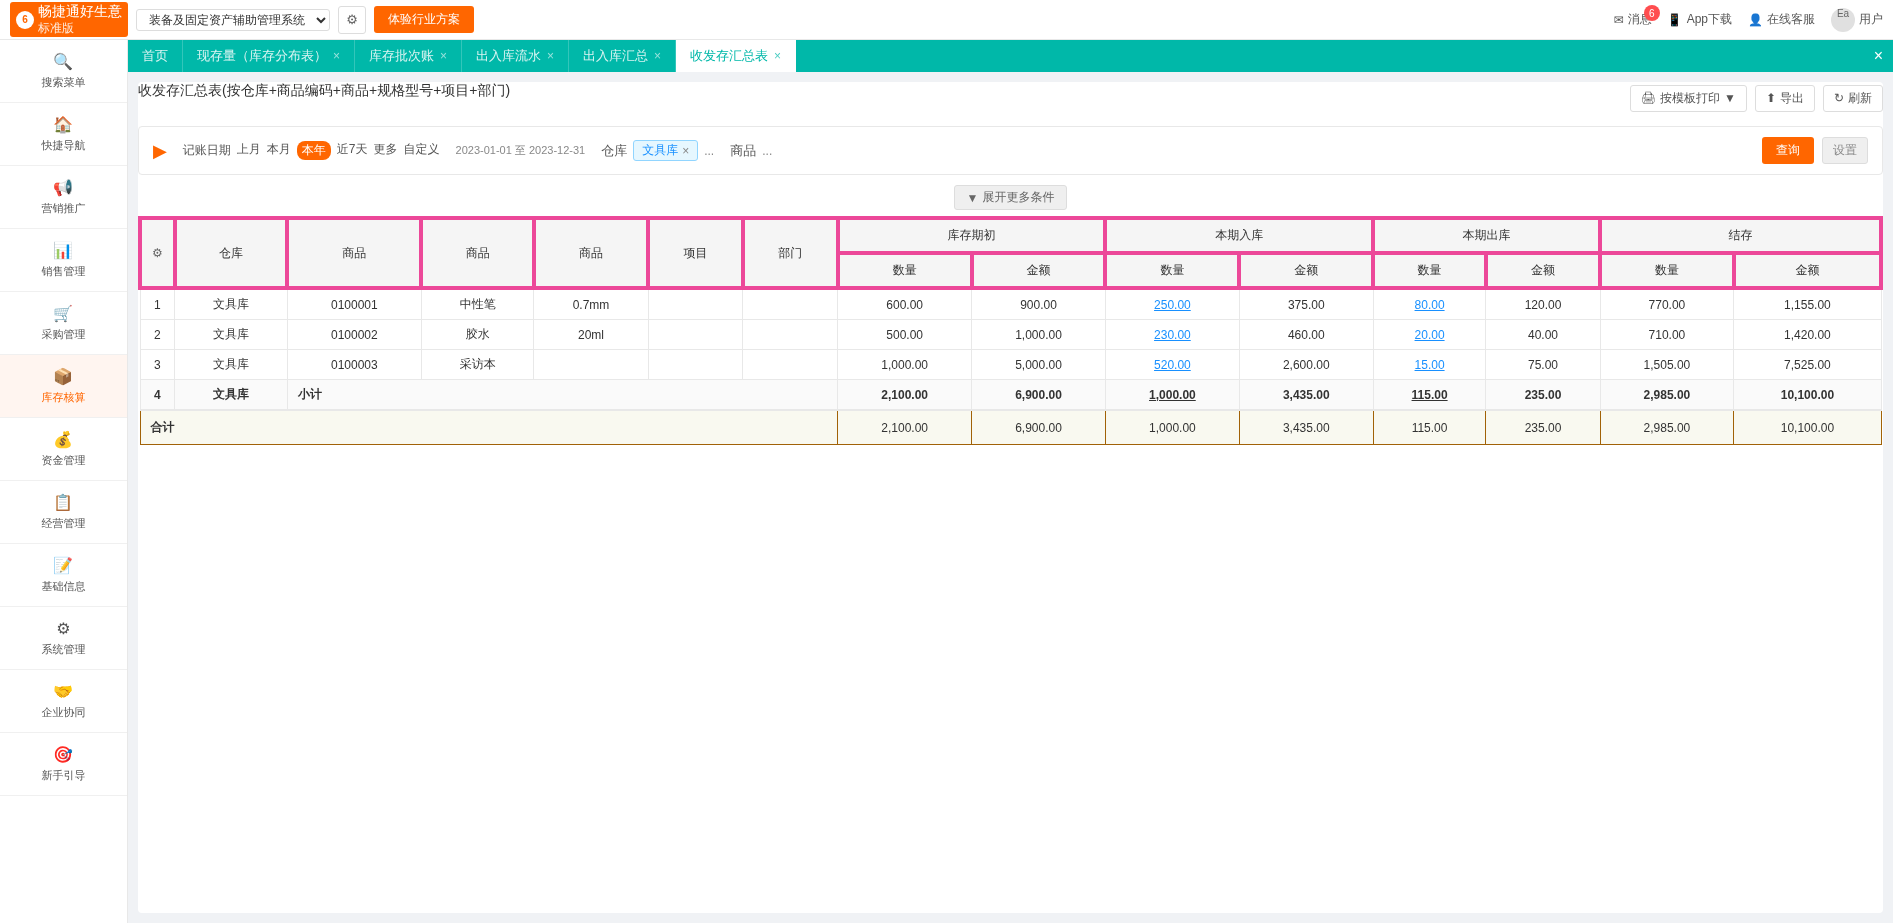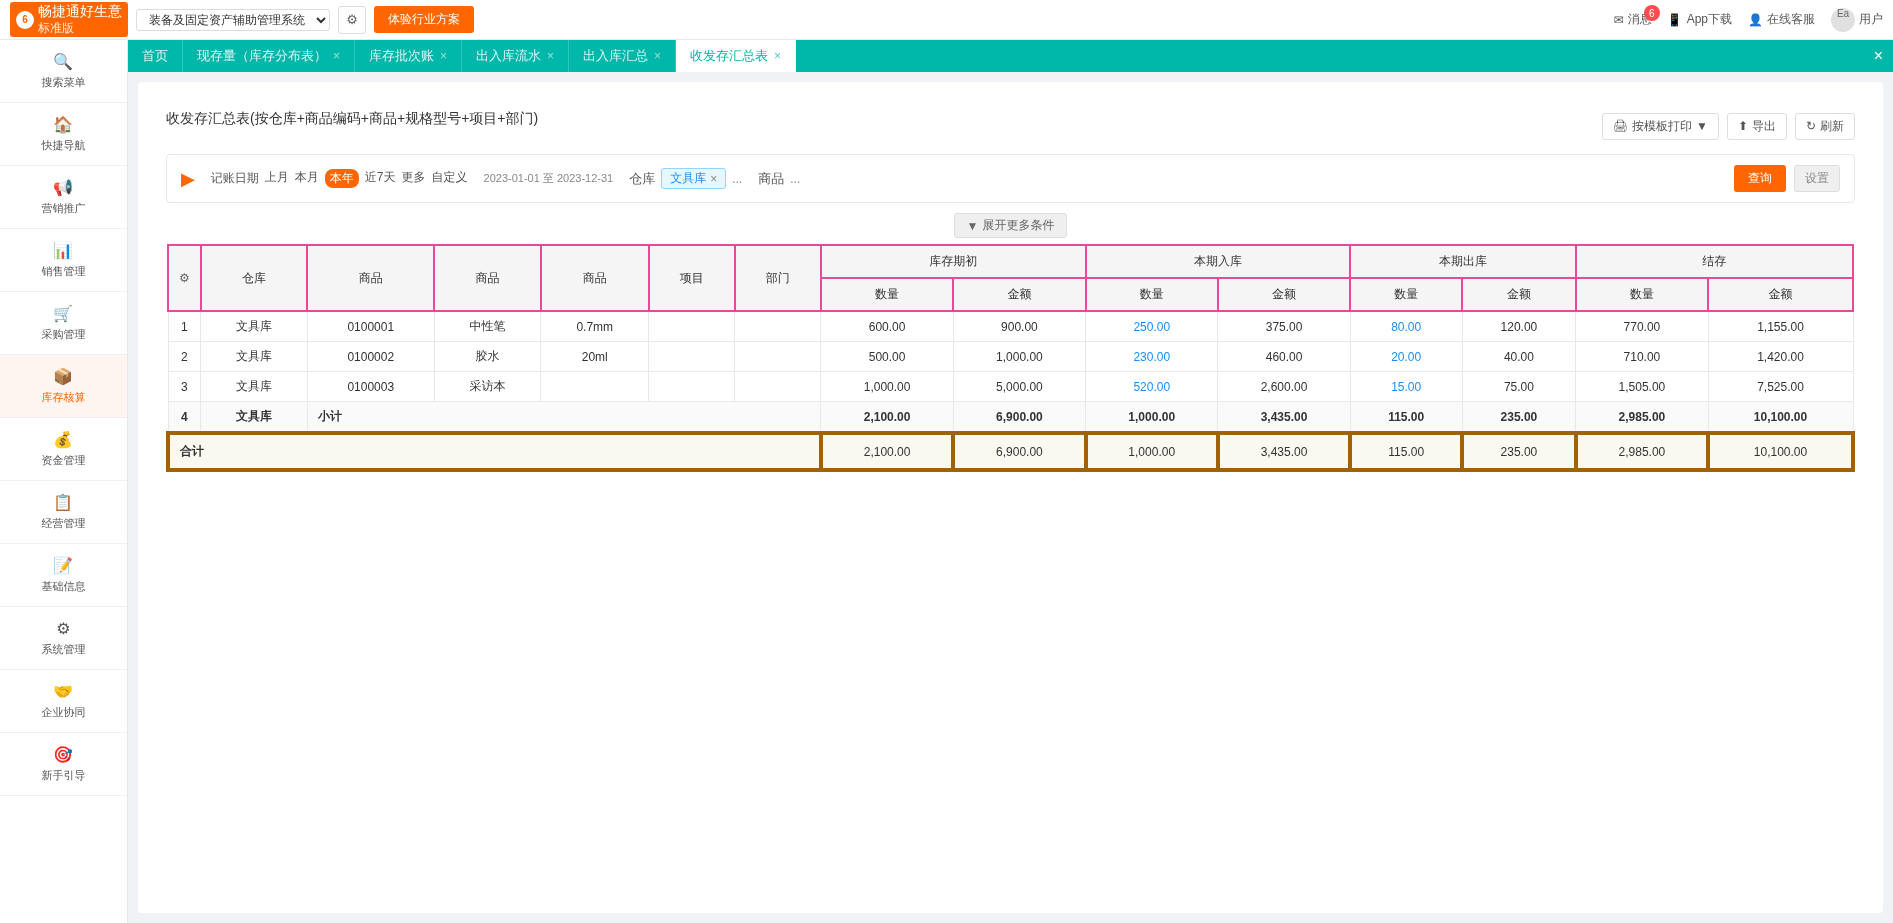--- a/index.html
+++ b/index.html
@@ -30,21 +30,21 @@
 
     
     .tab-bar { background: #00b8a9; display: flex; align-items: center; height: 32px; padding: 0; }
     .tab-item { display: flex; align-items: center; padding: 0 14px; height: 40px; font-size: 13px; color: rgba(255,255,255,0.85); cursor: pointer; gap: 6px; border-right: 1px solid rgba(255,255,255,0.2); }
     .tab-item.active { background: #fff; color: #00b8a9; font-weight: 500; }
     .tab-item .tab-close { font-size: 12px; opacity: 0.7; }
     .tab-bar-end { margin-left: auto; padding-right: 10px; color: white; cursor: pointer; font-size: 16px; }
 
     
     .content-area { flex: 1; background: #f0f2f5; overflow: auto; padding: 0; }
-    .page-container { background: #fff; margin: 10px; border-radius: 4px; padding: 28px; min-height: calc(100% - 20px); }
+    .page-container { background: #fff; margin: 10px; border-radius: 4px; padding: 0; min-height: calc(100% - 20px); }
 
     
     .page-title { font-size: 14px; font-weight: 500; color: #333; margin-bottom: 14px; }
 
     
     .filter-section { background: #fff; border: 1px solid #e8e8e8; border-radius: 4px; padding: 10px 14px; margin-bottom: 10px; display: flex; align-items: center; gap: 16px; flex-wrap: wrap; }
     .filter-arrow { color: #ff6600; font-size: 18px; cursor: pointer; }
     .filter-group { display: flex; align-items: center; gap: 6px; font-size: 12px; color: #555; }
     .filter-label { color: #555; white-space: nowrap; }
     .date-links { display: flex; gap: 6px; }
@@ -54,32 +54,32 @@
     .warehouse-tag { background: #e6f7ff; border: 1px solid #91d5ff; border-radius: 3px; padding: 1px 8px; font-size: 12px; color: #1890ff; display: flex; align-items: center; gap: 4px; }
     .warehouse-tag .tag-close { cursor: pointer; color: #888; }
     .filter-more { color: #888; cursor: pointer; font-size: 12px; }
     .query-btn { background: #ff6600; color: white; border: none; border-radius: 3px; padding: 5px 14px; font-size: 12px; cursor: pointer; }
     .settings-small-btn { color: #888; font-size: 12px; cursor: pointer; border: 1px solid #ddd; border-radius: 3px; padding: 4px 10px; }
     .expand-row { display: flex; justify-content: center; margin: 6px 0; }
     .expand-btn { border: 1px solid #ddd; border-radius: 3px; padding: 3px 12px; font-size: 12px; color: #666; cursor: pointer; display: flex; align-items: center; gap: 4px; }
 
     
     .data-table { width: 100%; border-collapse: collapse; font-size: 12px; }
-    .data-table th { background: #f5f5f5; border: 2px solid #ec4899; padding: 7px 10px; text-align: center; color: #333; font-weight: 500; white-space: nowrap; }
+    .data-table th { background: #f5f5f5; border: 4px solid #ec4899; padding: 7px 10px; text-align: center; color: #333; font-weight: 500; white-space: nowrap; }
     .data-table td { border: 1px solid #e8e8e8; padding: 6px 10px; text-align: center; color: #333; white-space: nowrap; }
     .data-table .number-cell { text-align: center; }
-    .data-table .link-cell { color: #1890ff; cursor: pointer; }
+    .data-table .link-cell { color: #1890ff; cursor: pointer; text-decoration: underline; }
     .data-table tr.subtotal { background: #fafafa; font-weight: bold; }
     .data-table tr.subtotal td { color: #333; }
     .col-settings { width: 30px; }
     .settings-gear { cursor: pointer; color: #666; }
 
     
     .footer-total { background: #f9f9f0; border-top: 2px solid #e8e8e8; }
-    .footer-total td { font-weight: 500; padding: 8px 10px; border: 4px solid #a16207; }
+    .footer-total td { font-weight: 500; padding: 8px 10px; border: 1px solid #a16207; }
     .toolbar-btn { border: 1px solid #ddd; border-radius: 3px; padding: 4px 10px; cursor: pointer; color: #555; background: #fff; display: flex; align-items: center; gap: 4px; font-size: 12px; }
     
     .sidebar-label { font-size: 11px; }
   </style>
 </head>
 <body>
 
 <div class="top-header">
   <div class="top-header-left">
     <div class="logo-area">

